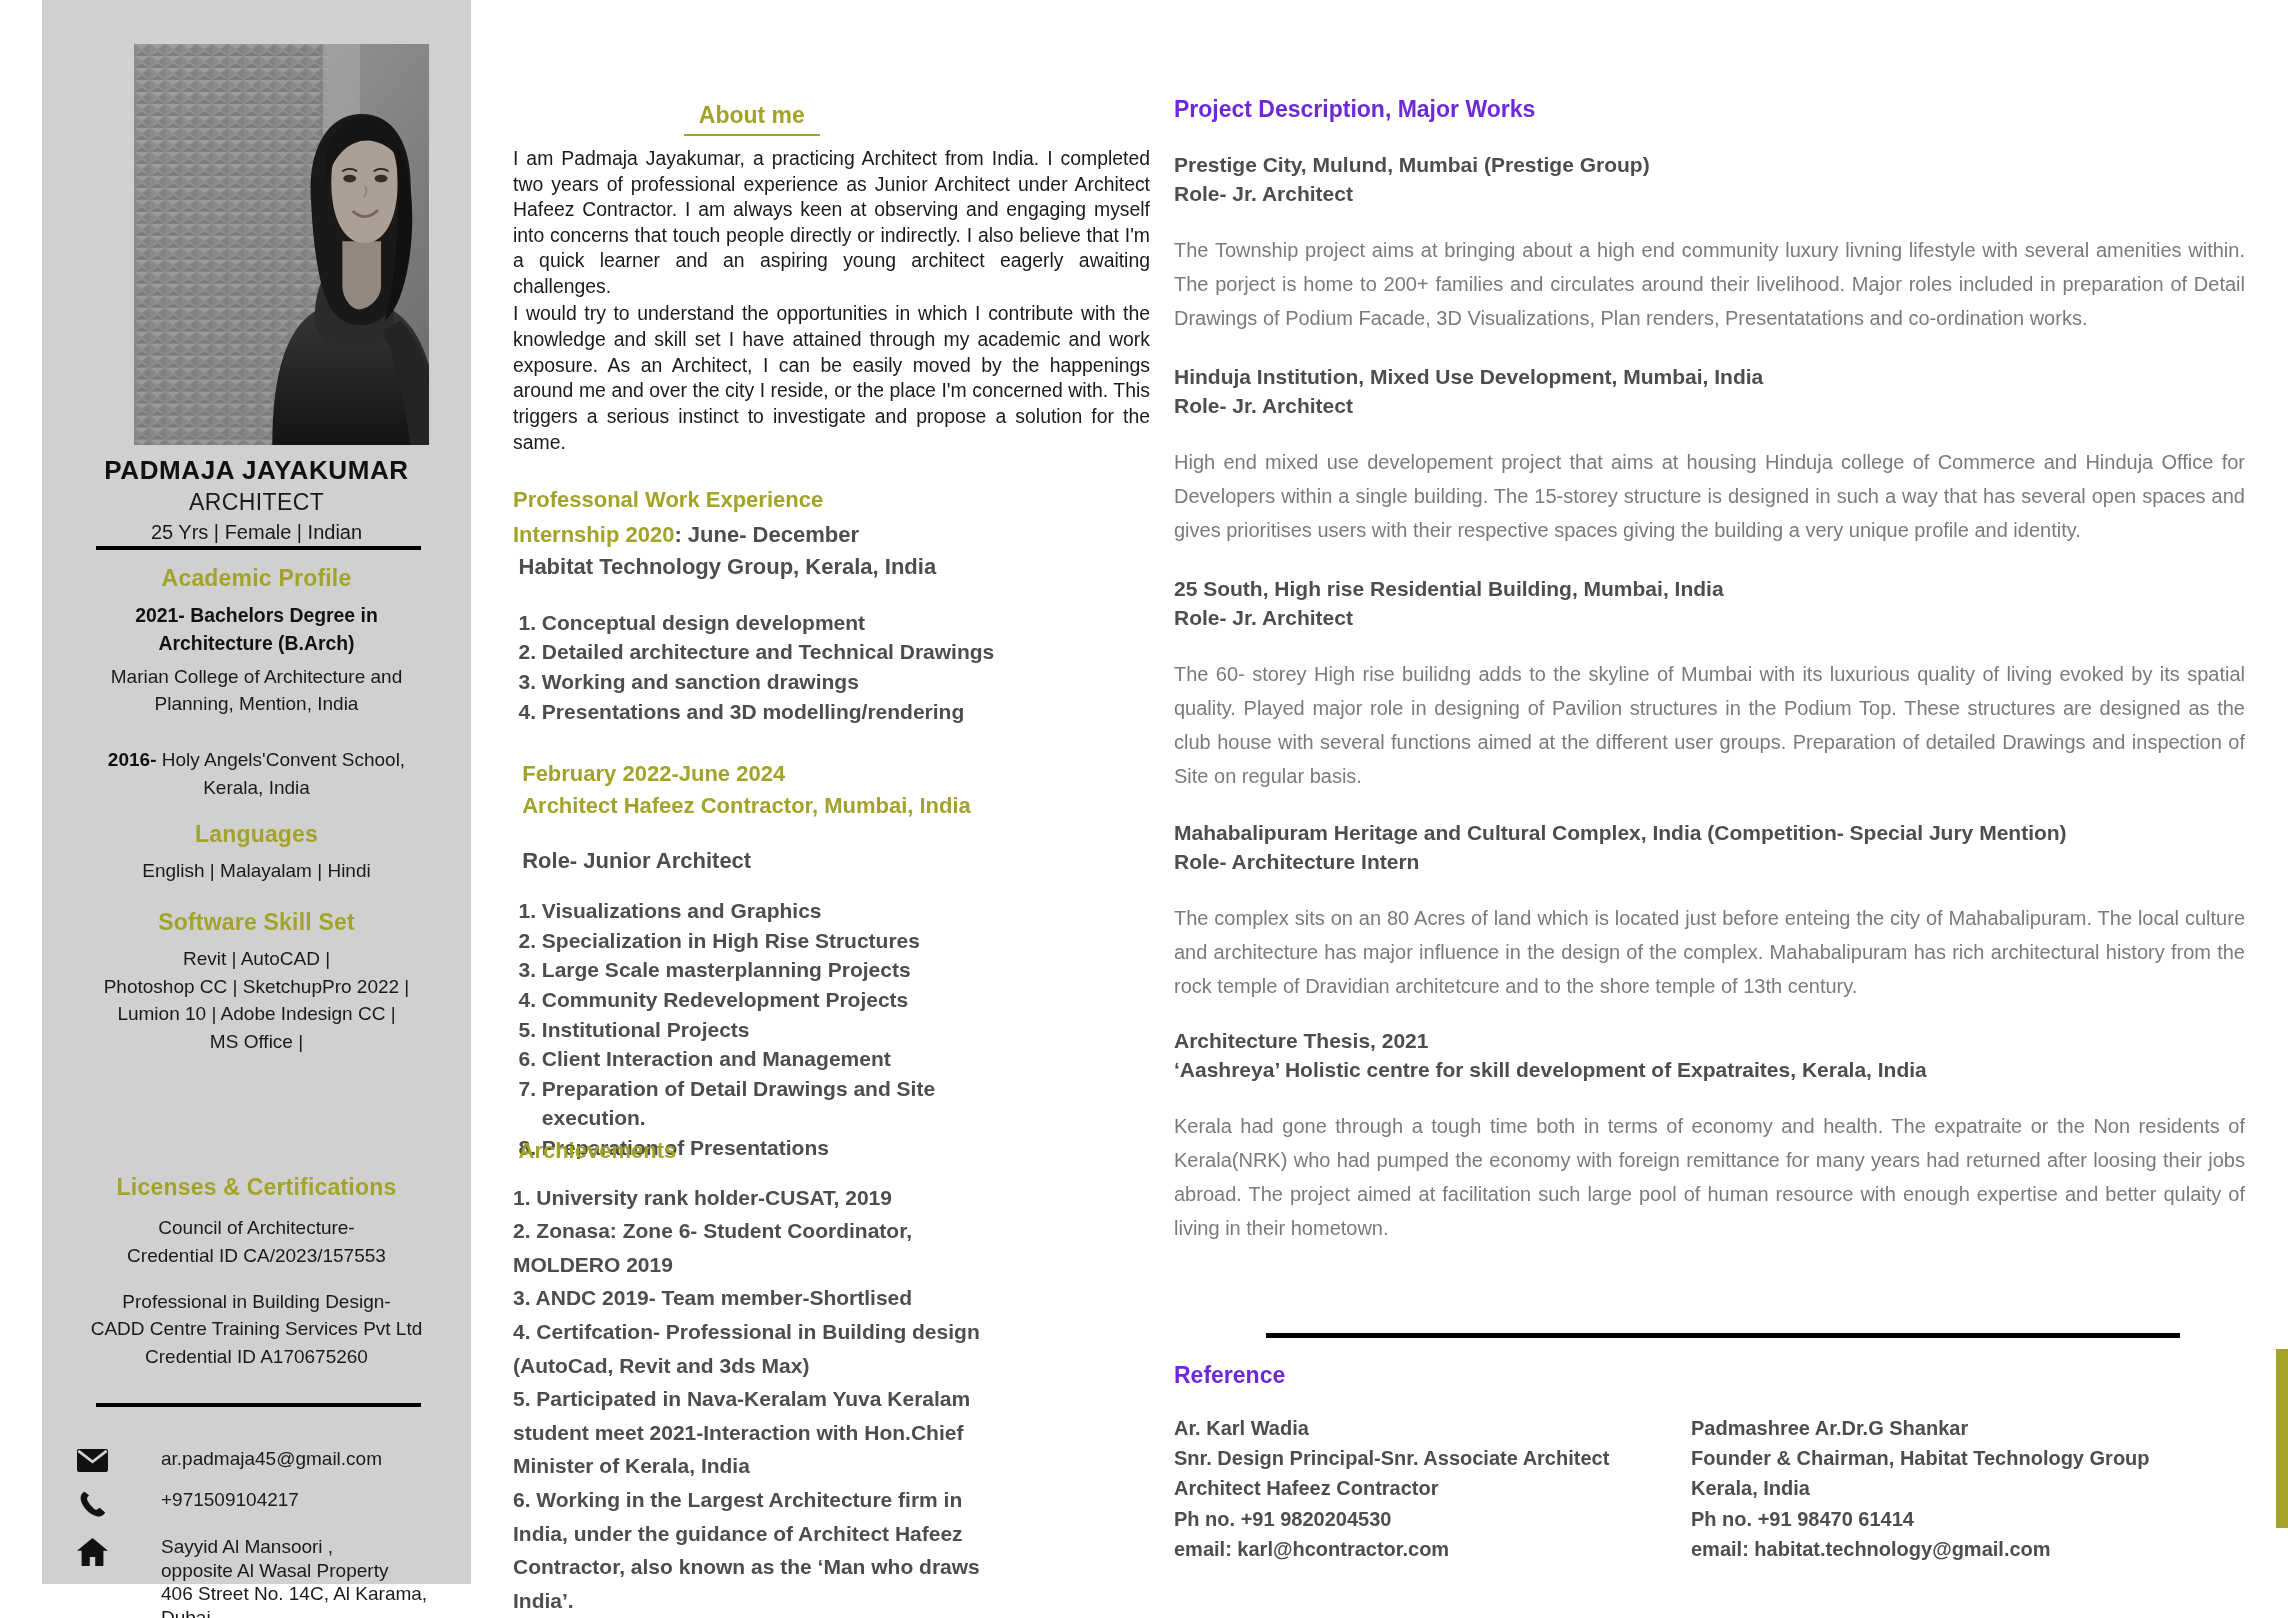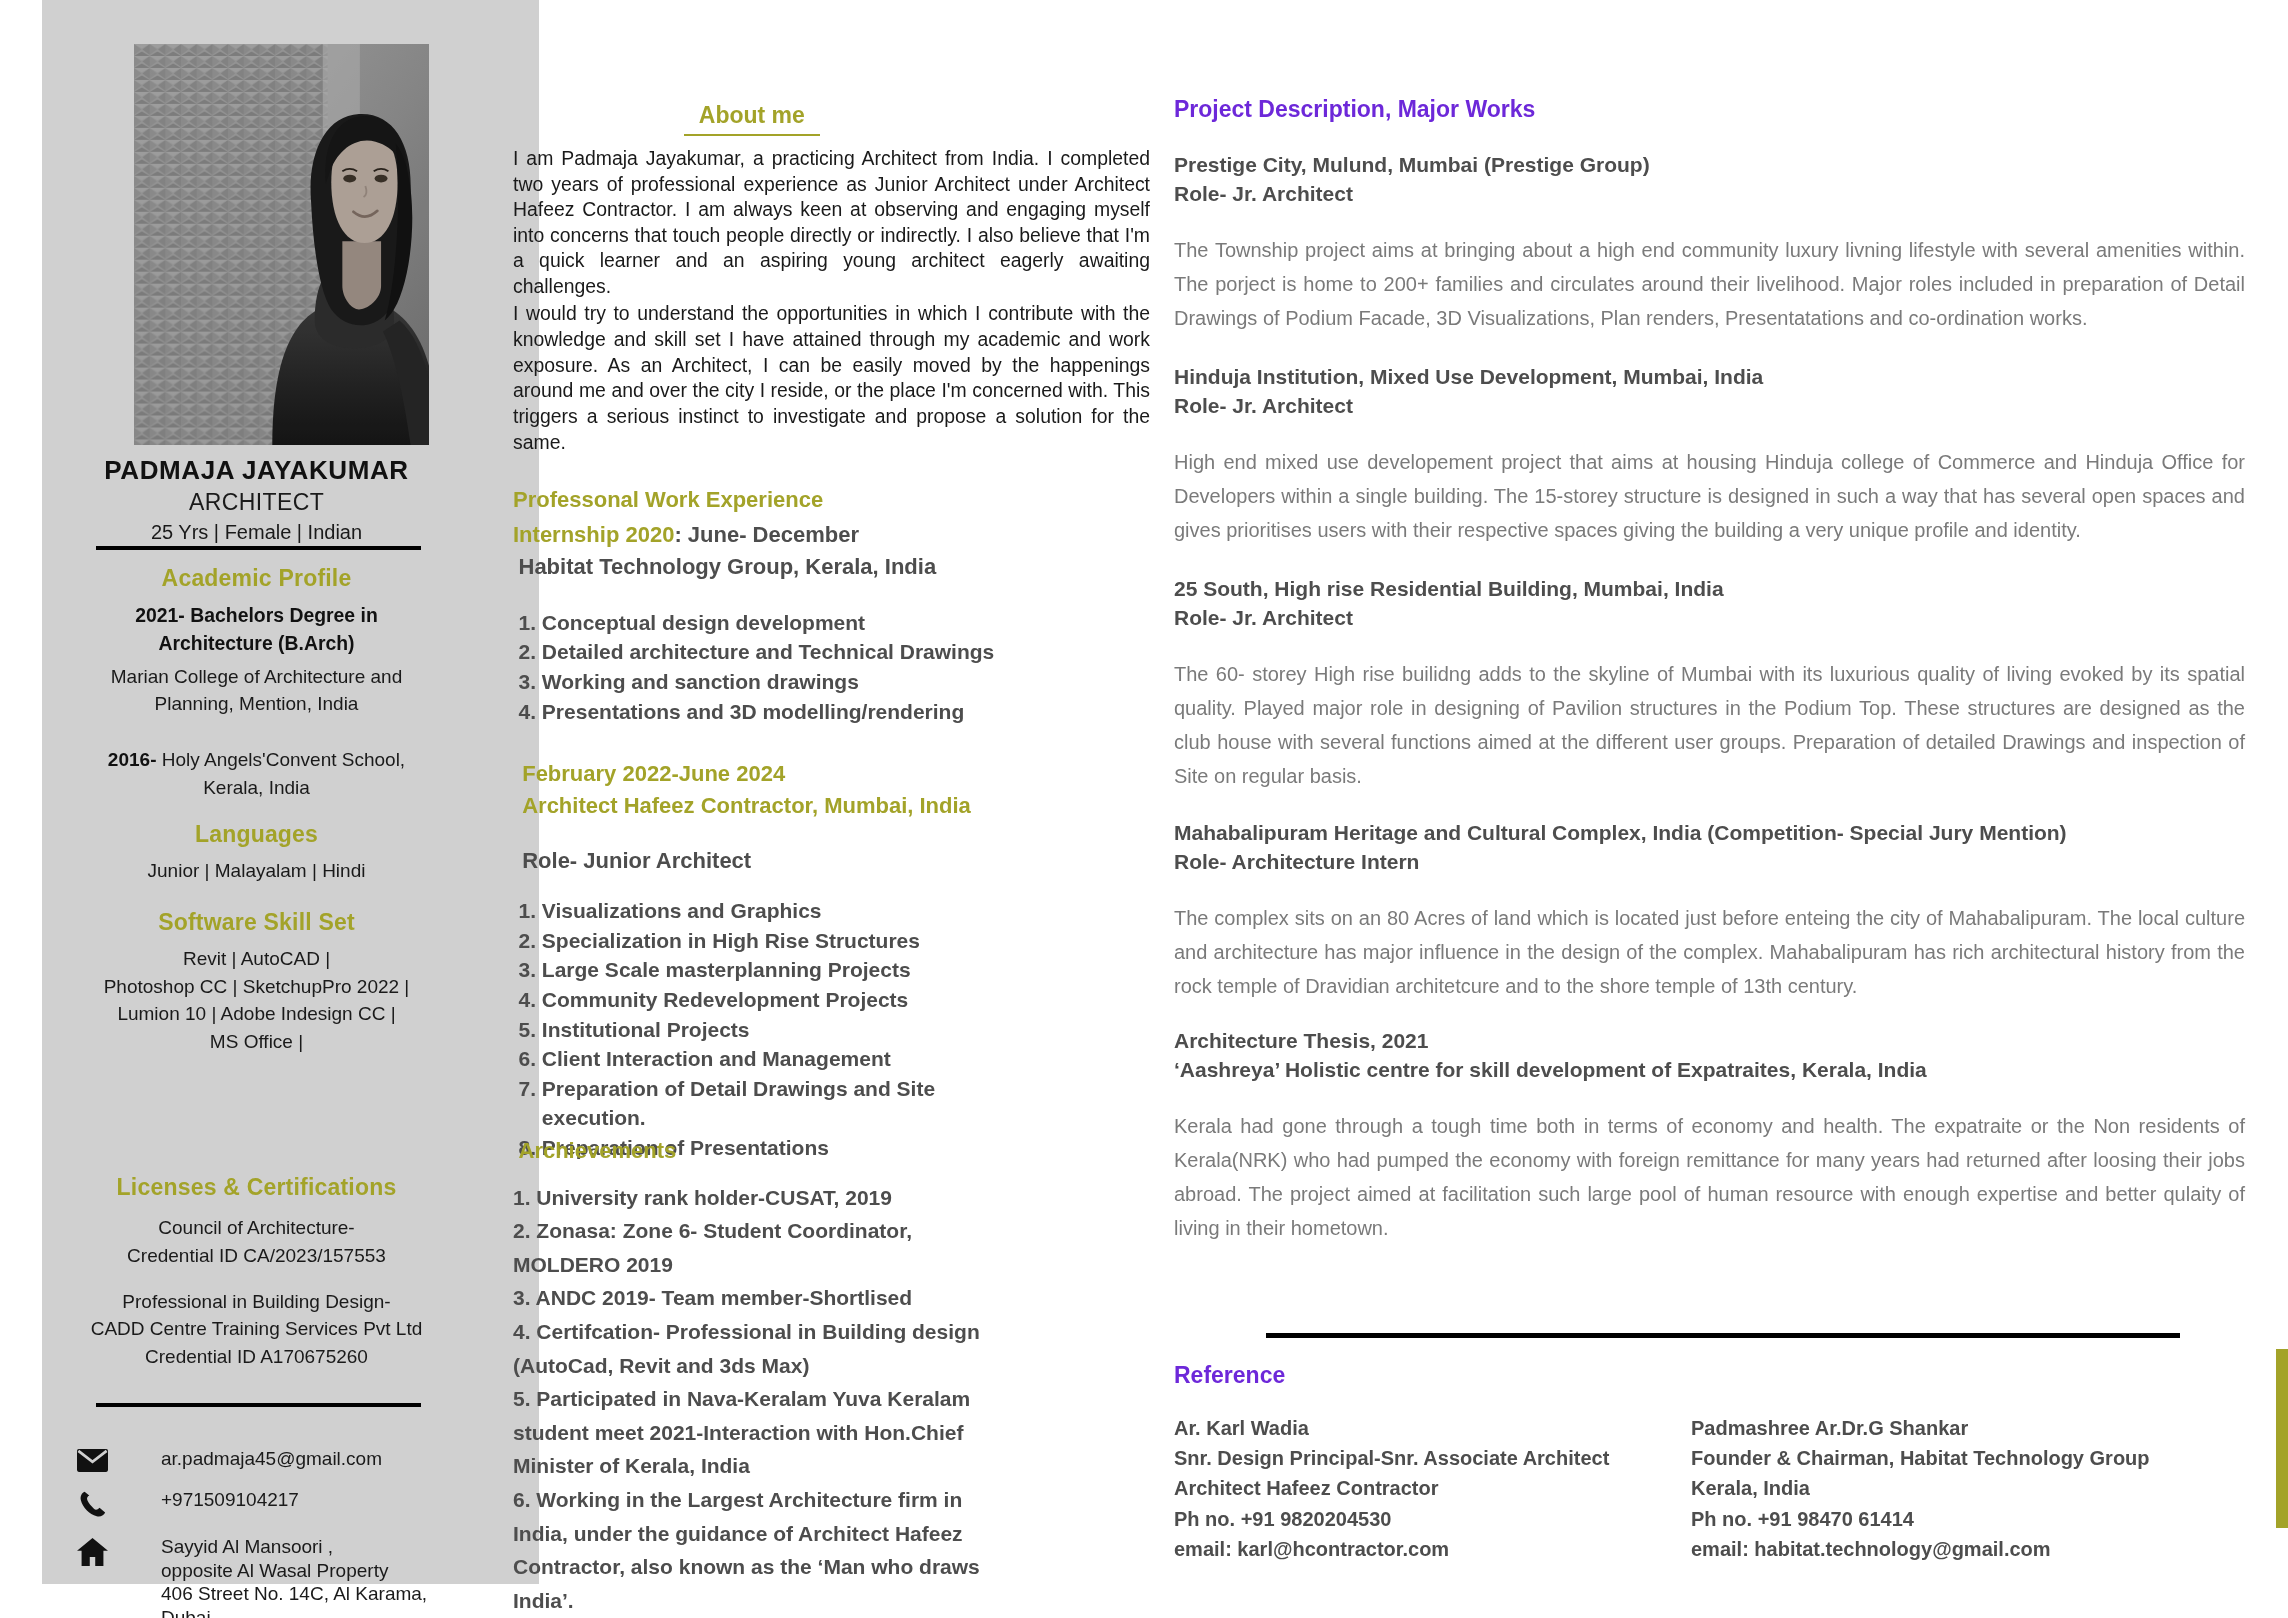--- a/index.html
+++ b/index.html
@@ -14,21 +14,21 @@
     position: relative;
     font-family: "Liberation Sans", sans-serif;
     overflow: hidden;
   }
 
   
   #sidebar {
     position: absolute;
     left: 42px;
     top: 0;
-    width: 497px;
+    width: 429px;
     height: 1584px;
     background: #d0d0d0;
     box-sizing: border-box;
     padding: 0;
   }
   #photo-frame {
     position: absolute;
     left: 92px;
     top: 44px;
     width: 295px;
@@ -296,21 +296,21 @@
     <div class="sb-body" style="margin-top:5.5px;">Marian College of Architecture and</div>
     <div class="sb-body">Planning, Mention, India</div>
     <div class="sb-body" style="margin-top:28px;">
       <span style="font-weight:bold;color:#111;">2016-</span><span> Holy Angels'Convent School,</span>
     </div>
     <div class="sb-body">Kerala, India</div>
   </div>
 
   <div class="sb-block" style="top:821px;">
     <div class="sb-head">Languages</div>
-    <div class="sb-body" style="margin-top:9.2px;">Junior | Malayalam | Hindi</div>
+    <div class="sb-body" style="margin-top:9.2px;">English | Malayalam | Hindi</div>
   </div>
 
   <div class="sb-block" style="top:909px;">
     <div class="sb-head">Software Skill Set</div>
     <div class="sb-body" style="margin-top:9.2px;">Revit | AutoCAD |</div>
     <div class="sb-body">Photoshop CC | SketchupPro 2022 |</div>
     <div class="sb-body">Lumion 10 | Adobe Indesign CC |</div>
     <div class="sb-body">MS Office |</div>
   </div>
 

